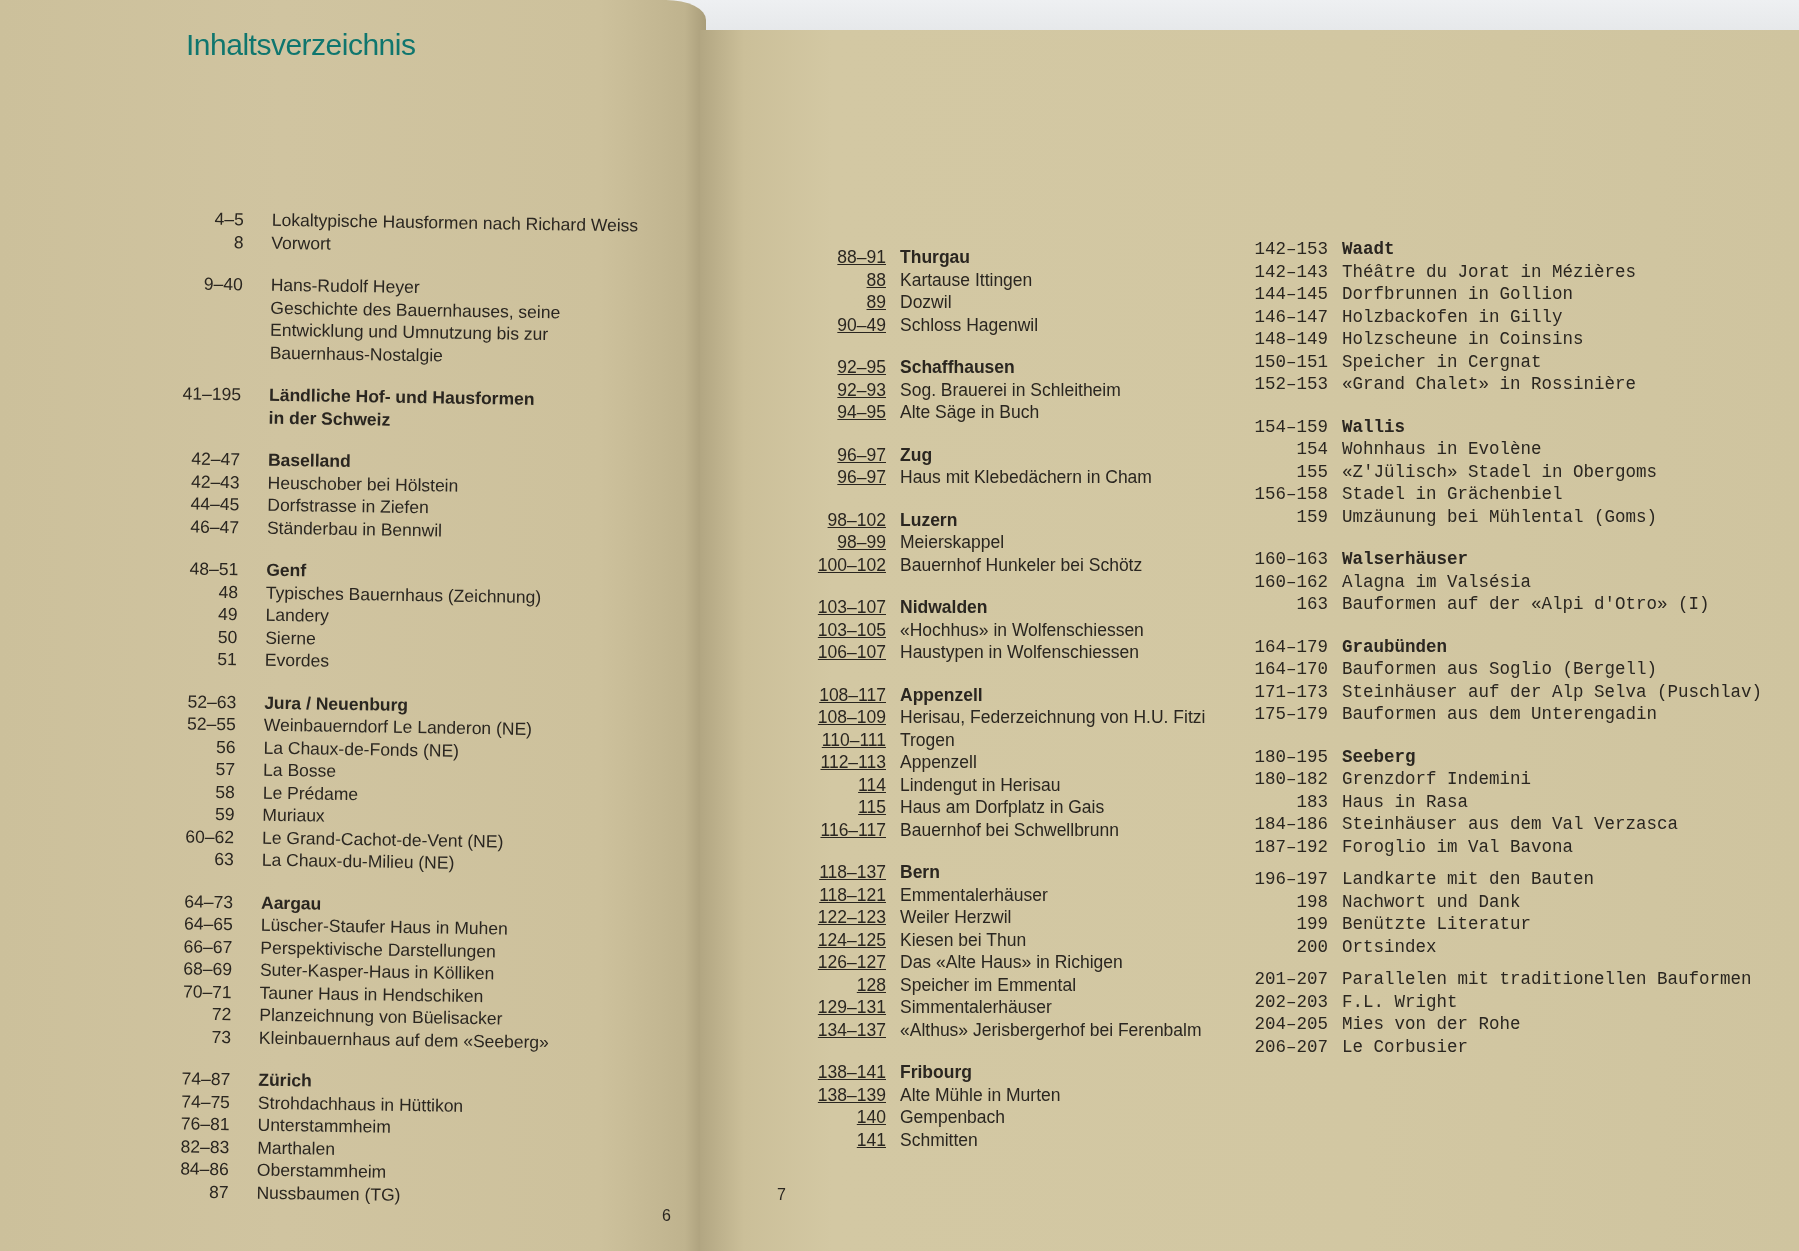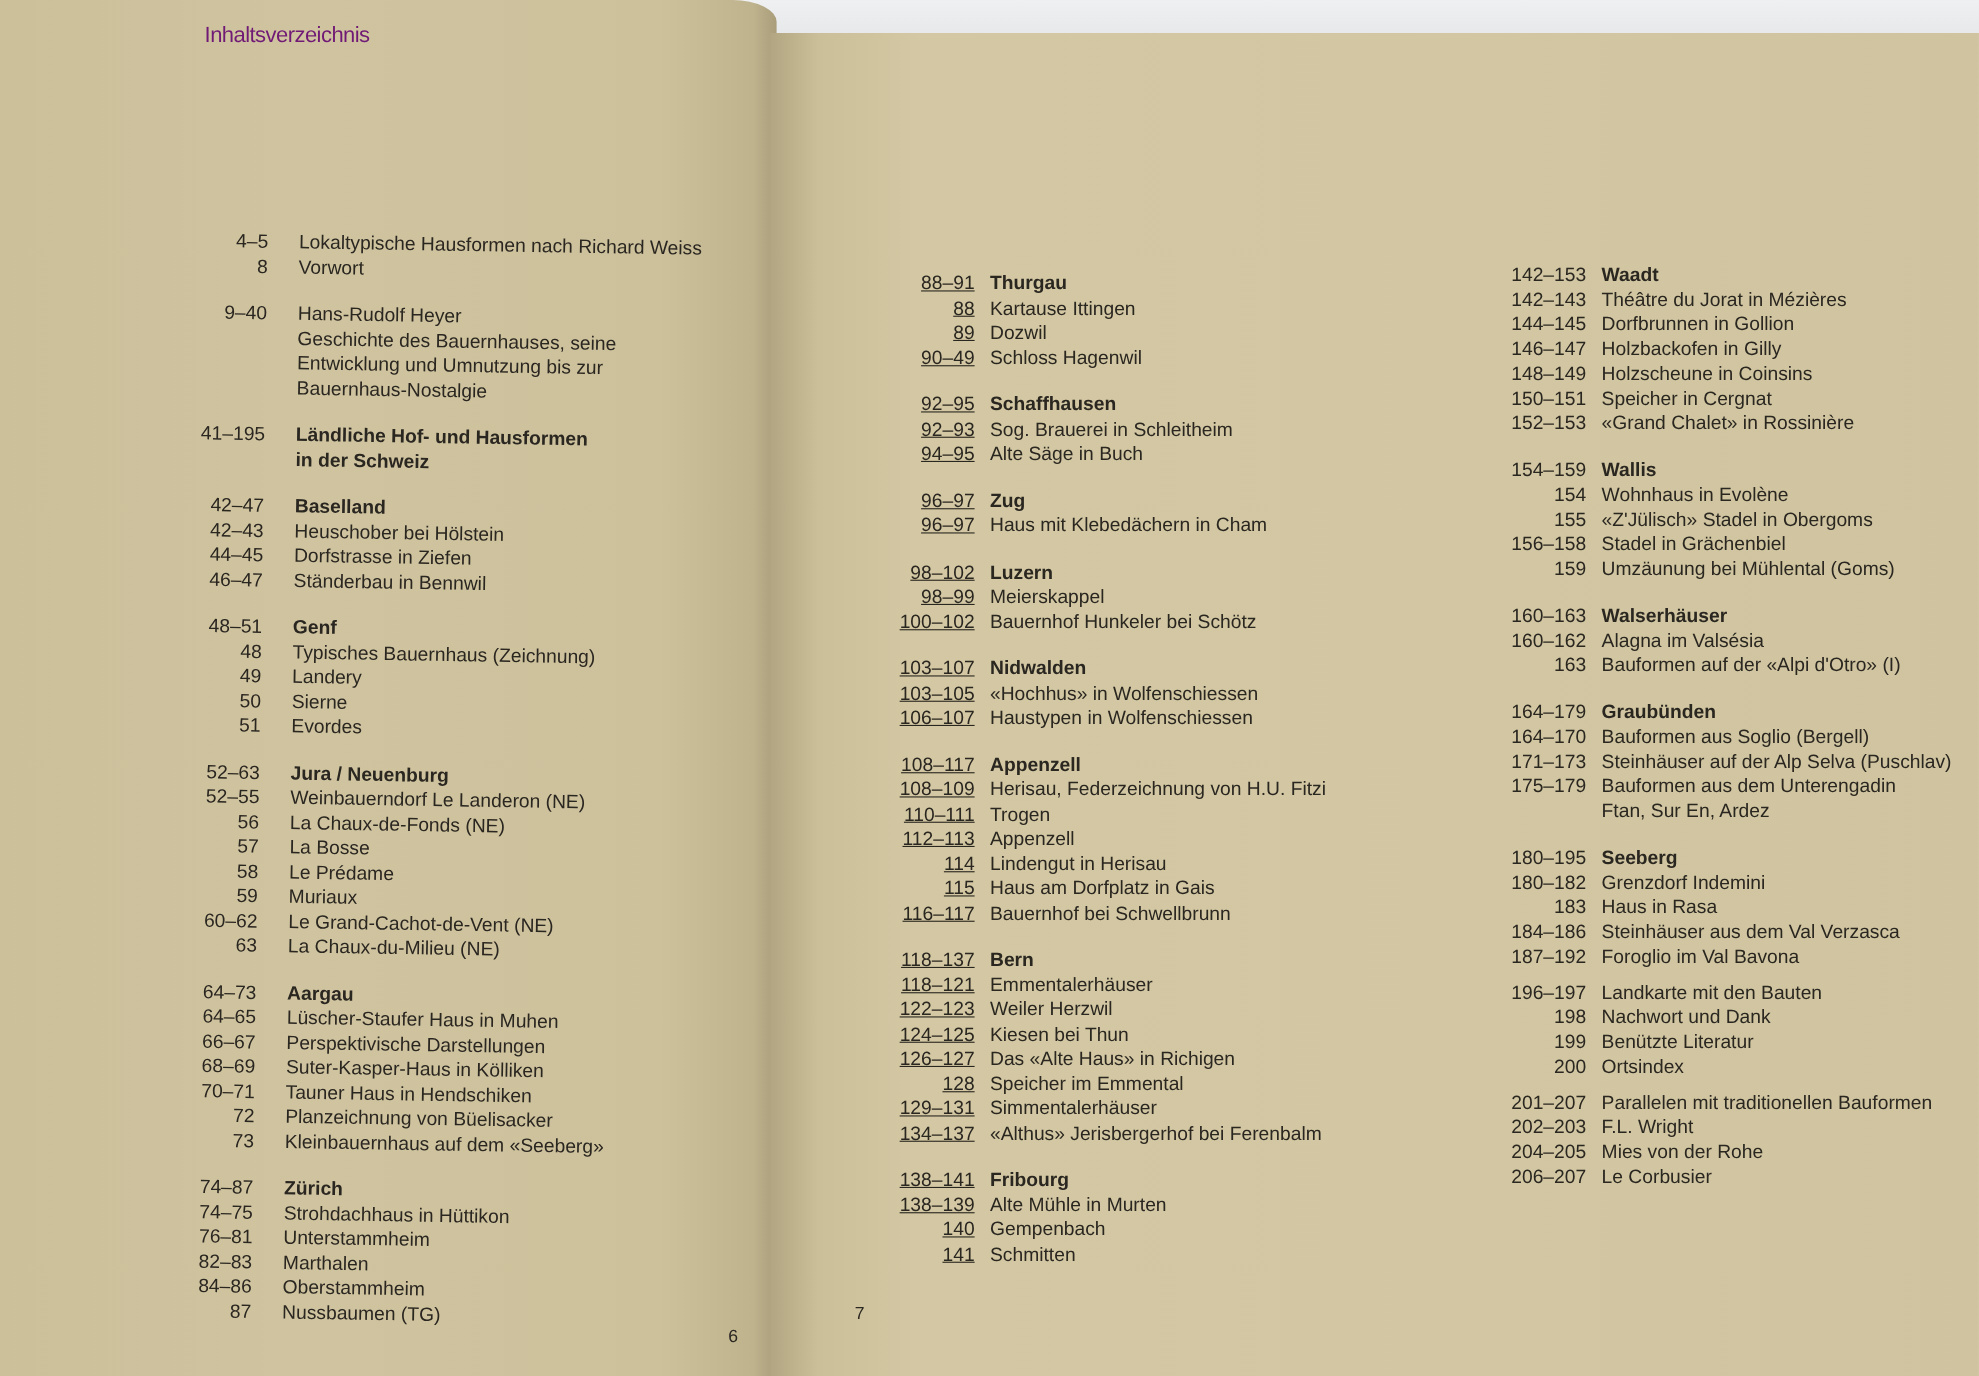--- a/index.html
+++ b/index.html
@@ -17,33 +17,33 @@
     position: absolute; left: 0; top: 0; width: 706px; height: 1251px;
     background: linear-gradient(90deg, #ccc09b 0%, #d0c4a0 40%, #cdc19c 85%, #bfb38e 97%, #a99d7a 100%);
     border-top-right-radius: 40px 20px;
   }
   .page-right {
     position: absolute; left: 700px; top: 30px; width: 1099px; height: 1221px;
     background: linear-gradient(90deg, #b2a682 0%, #cbbf99 4%, #d3c8a3 12%, #d2c7a2 60%, #cfc49f 100%);
   }
   .doc-title {
     position: absolute; left: 186px; top: 8px;
-    font-size: 20px; letter-spacing: -0.5px; font-weight: normal; color: #701a75;
+    font-size: 30px; letter-spacing: -0.5px; font-weight: normal; color: #0f766e;
   }
   .col { position: absolute; }
   .entry { display: flex; align-items: flex-start; line-height: 22.5px; font-size: 17.5px; }
   .entry .pg { text-align: right; flex: 0 0 auto; }
   .entry .tx { white-space: nowrap; }
   .entry.head .tx { font-weight: bold; }
   .gap { height: 20px; }
   #col-left { left: 160px; top: 207px; transform: rotate(0.9deg); transform-origin: 0 0; }
   #col-left .pg { width: 84px; margin-right: 28px; }
   #col-mid { left: 790px; top: 246px; }
   #col-mid .pg { width: 96px; margin-right: 14px; text-decoration: underline; }
-  #col-right { left: 1344px; top: 238px; }
+  #col-right { left: 1230px; top: 238px; font-family: Liberation Mono, monospace; }
   #col-right .pg { width: 98px; margin-right: 14px; }
   .folio { position: absolute; font-size: 16px; }
   #folio-left { left: 662px; top: 1207px; }
   #folio-right { left: 777px; top: 1186px; }
 </style>
 </head>
 <body>
 
 <div class="backdrop"></div>
 <div class="page-left"></div>
@@ -430,24 +430,20 @@
       <span class="tx">Bauformen aus Soglio (Bergell)</span>
     </div>
     <div class="entry">
       <span class="pg">171–173</span>
       <span class="tx">Steinhäuser auf der Alp Selva (Puschlav)</span>
     </div>
     <div class="entry">
       <span class="pg">175–179</span>
       <span class="tx">Bauformen aus dem Unterengadin</span>
     </div>
-    <div class="entry">
-      <span class="pg"></span>
-      <span class="tx">Ftan, Sur En, Ardez</span>
-    </div>
     <div class="gap"></div>
     <div class="entry head">
       <span class="pg">180–195</span>
       <span class="tx">Seeberg</span>
     </div>
     <div class="entry">
       <span class="pg">180–182</span>
       <span class="tx">Grenzdorf Indemini</span>
     </div>
     <div class="entry">

